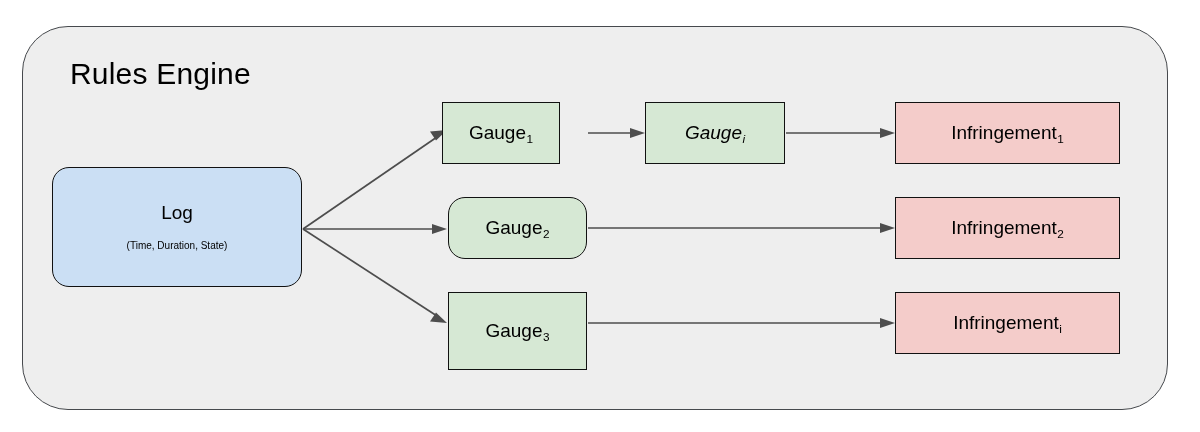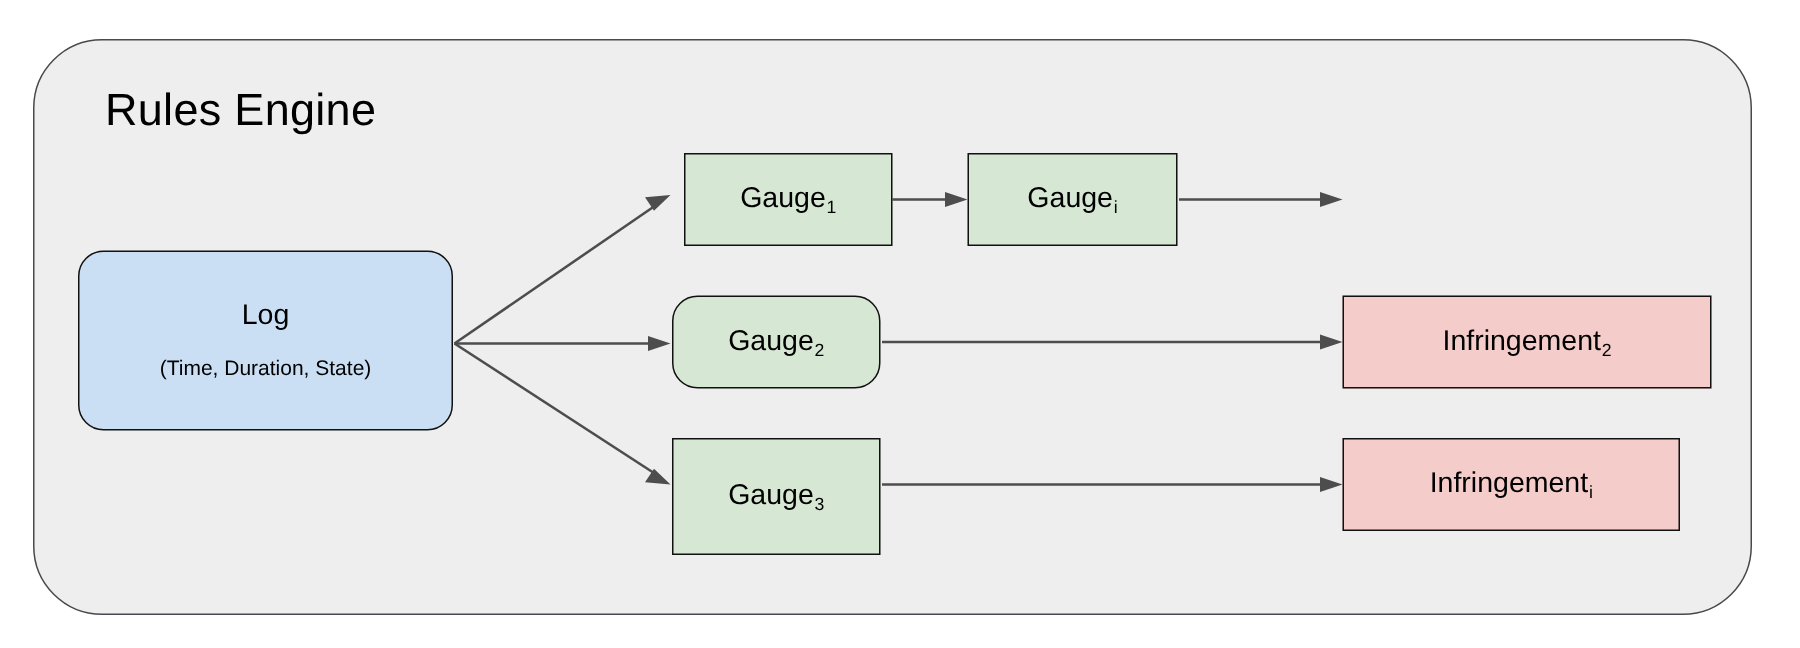--- a/index.html
+++ b/index.html
@@ -59,38 +59,38 @@
     background: #d6e8d4;
   }
   .node-infringement {
     background: #f4ccca;
   }
   .node .label-main {
     font-size: 19px;
   }
   .node .label-sub {
     display: block;
-    font-size: 14px;
+    font-size: 10px;
     margin-top: 15px;
   }
   .node sub {
     font-size: 0.62em;
     vertical-align: baseline;
     position: relative;
     top: 0.32em;
     padding-left: 0.5px;
   }
   
   #log-box      { left: 52px;  top: 167px; width: 250px; height: 120px; border-radius: 17px; }
-  #gauge-1-box  { left: 456px; top: 102px; width: 139px; height: 62px; }
-  #gauge-i-box  { left: 645px; top: 102px; width: 140px; height: 62px; }
+  #gauge-1-box  { left: 442px; top: 102px; width: 118px; height: 62px; }
+  #gauge-i-box  { left: 645px; top: 102px; width: 140px; height: 62px; font-style: italic; }
   #gauge-2-box  { left: 448px; top: 197px; width: 139px; height: 62px; border-radius: 17px; }
   #gauge-3-box  { left: 448px; top: 292px; width: 139px; height: 78px; }
   #infr-1-box   { left: 895px; top: 102px; width: 225px; height: 62px; }
-  #infr-2-box   { left: 895px; top: 197px; width: 246px; height: 62px; }
+  #infr-2-box   { left: 895px; top: 197px; width: 225px; height: 62px; }
   #infr-i-box   { left: 895px; top: 292px; width: 225px; height: 62px; }
 
   #edges {
     position: absolute;
     left: 0;
     top: 0;
     width: 1200px;
     height: 432px;
     pointer-events: none;
   }
@@ -166,20 +166,23 @@
   </div>
 
   <div class="node node-gauge" id="gauge-2-box">
     <span class="label-main"><span>Gauge</span><sub>2</sub></span>
   </div>
 
   <div class="node node-gauge" id="gauge-3-box">
     <span class="label-main"><span>Gauge</span><sub>3</sub></span>
   </div>
 
+  <div class="node node-infringement" id="infr-1-box">
+    <span class="label-main"><span>Infringement</span><sub>1</sub></span>
+  </div>
 
   <div class="node node-infringement" id="infr-2-box">
     <span class="label-main"><span>Infringement</span><sub>2</sub></span>
   </div>
 
   <div class="node node-infringement" id="infr-i-box">
     <span class="label-main"><span>Infringement</span><sub>i</sub></span>
   </div>
 
 </div>

